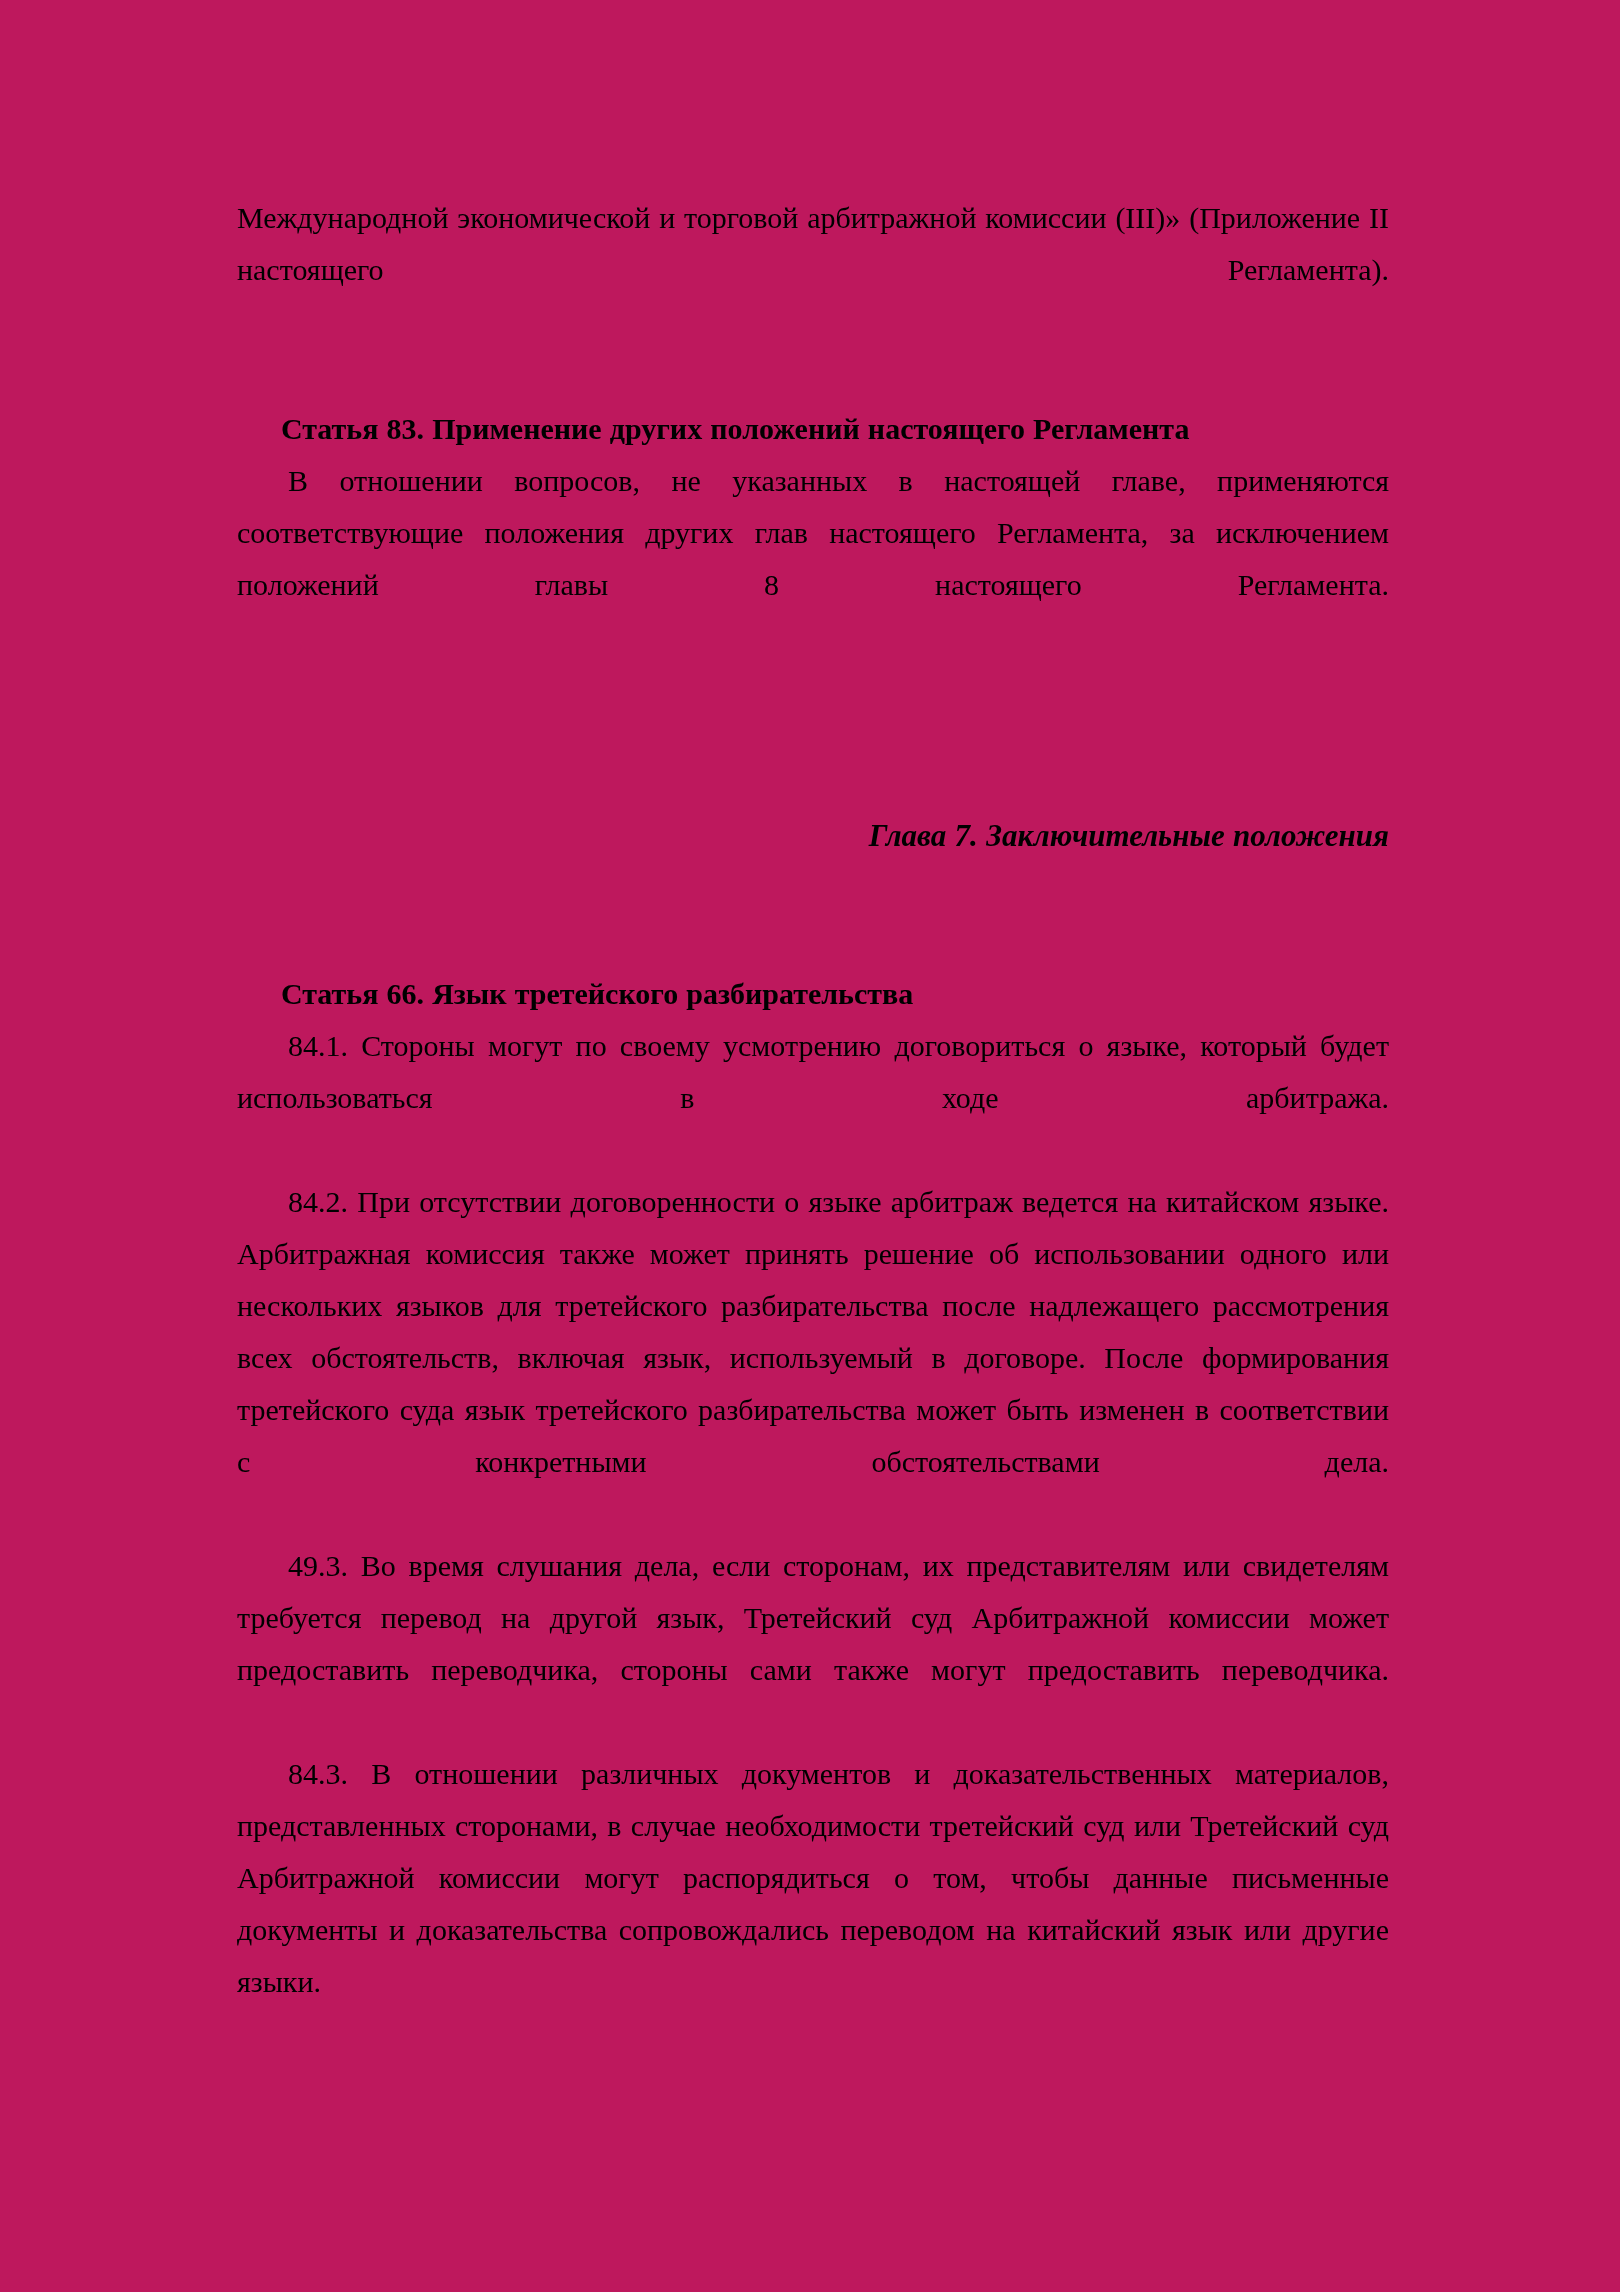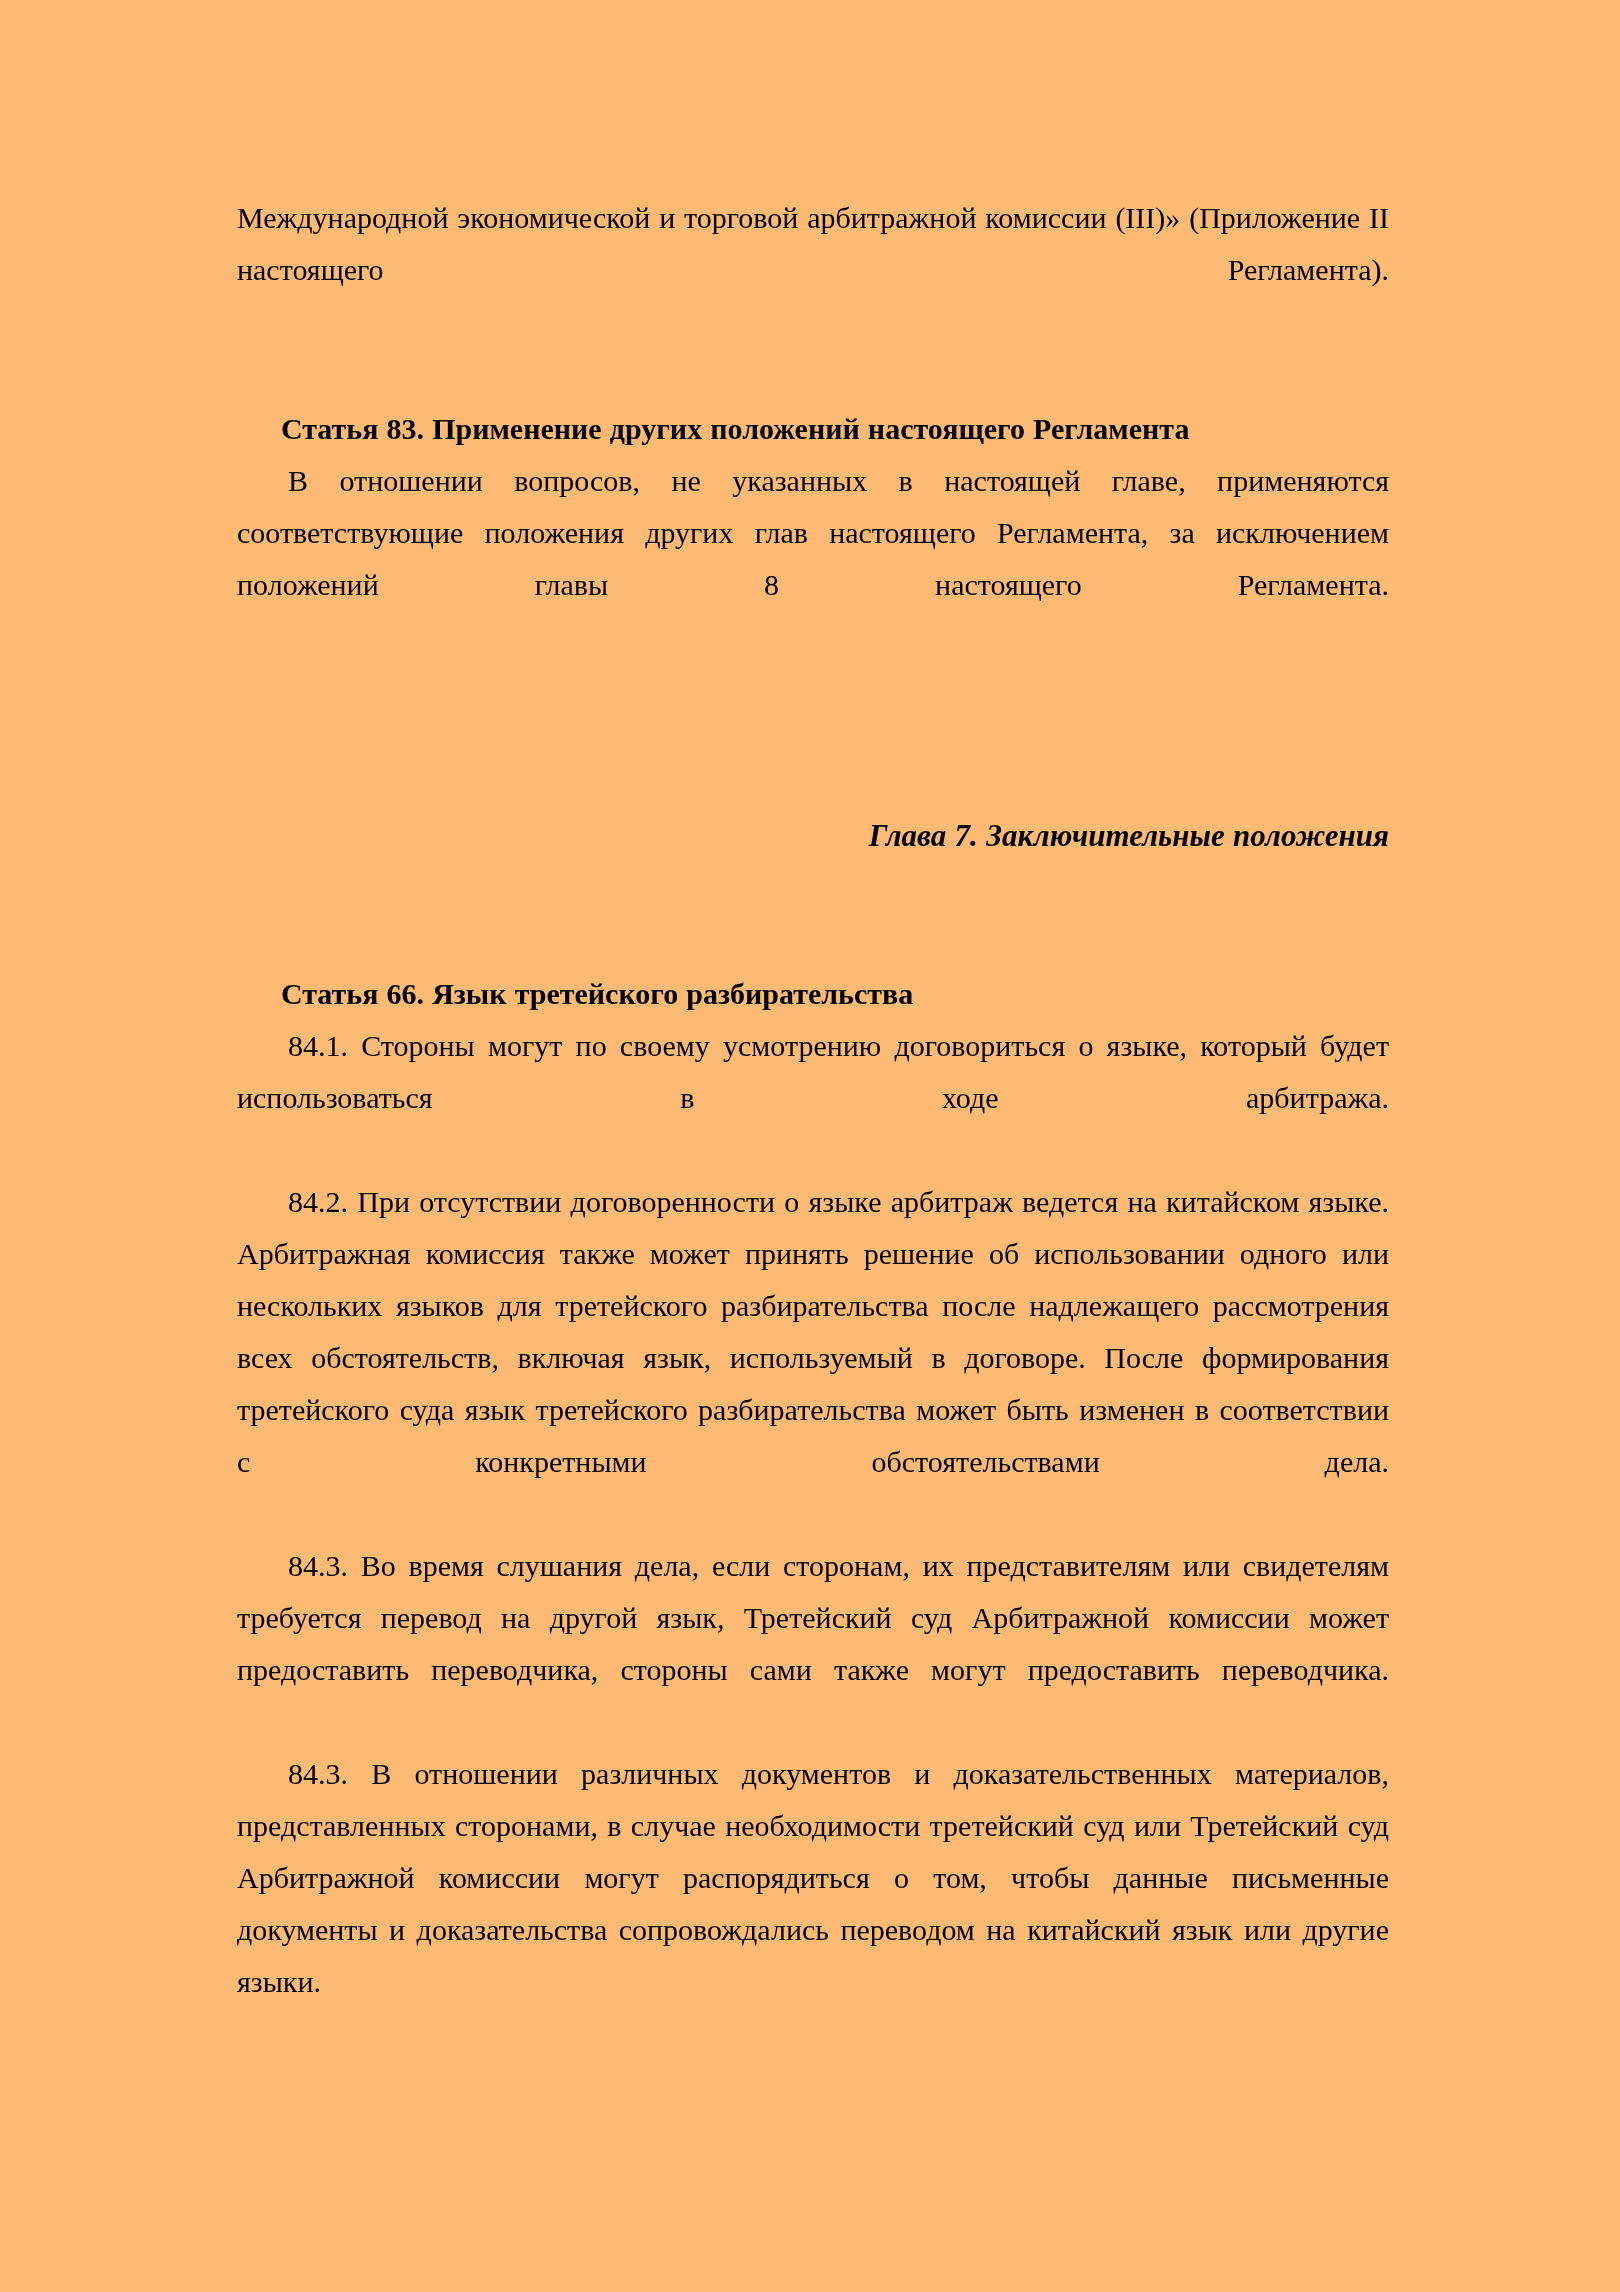--- a/index.html
+++ b/index.html
@@ -7,21 +7,21 @@
     margin: 0;
     padding: 0;
     background: #ffffff;
   }
 
   .page {
     position: relative;
     width: 1620px;
     height: 2293px;
     margin: 0 auto;
-    background: #fdba74;
+    background: #be185d;
     box-sizing: border-box;
     overflow: hidden;
     font-family: "Liberation Serif", "DejaVu Serif", serif;
     color: #000000;
   }
 
   .content {
     position: absolute;
     left: 237px;
     top: 192px;
@@ -99,19 +99,19 @@
     <p class="chapter-title">Глава 7. Заключительные положения</p>
 
     <div class="gap-lg"></div>
 
     <p class="heading">Статья 66. Язык третейского разбирательства</p>
 
     <p class="para">84.1. Стороны могут по своему усмотрению договориться о языке, который будет использоваться в ходе арбитража.</p>
 
     <p class="para">84.2. При отсутствии договоренности о языке арбитраж ведется на китайском языке. Арбитражная комиссия также может принять решение об использовании одного или нескольких языков для третейского разбирательства после надлежащего рассмотрения всех обстоятельств, включая язык, используемый в договоре. После формирования третейского суда язык третейского разбирательства может быть изменен в соответствии с конкретными обстоятельствами дела.</p>
 
-    <p class="para">84.3. Во время слушания дела, если сторонам, их представителям или свидетелям требуется перевод на другой язык, Третейский суд Арбитражной комиссии может предоставить переводчика, стороны сами также могут предоставить переводчика.</p>
+    <p class="para">49.3. Во время слушания дела, если сторонам, их представителям или свидетелям требуется перевод на другой язык, Третейский суд Арбитражной комиссии может предоставить переводчика, стороны сами также могут предоставить переводчика.</p>
 
     <p class="para">84.3. В отношении различных документов и доказательственных материалов, представленных сторонами, в случае необходимости третейский суд или Третейский суд Арбитражной комиссии могут распорядиться о том, чтобы данные письменные документы и доказательства сопровождались переводом на китайский язык или другие языки.</p>
 
   </div>
 </div>
 
 
 </body></html>

